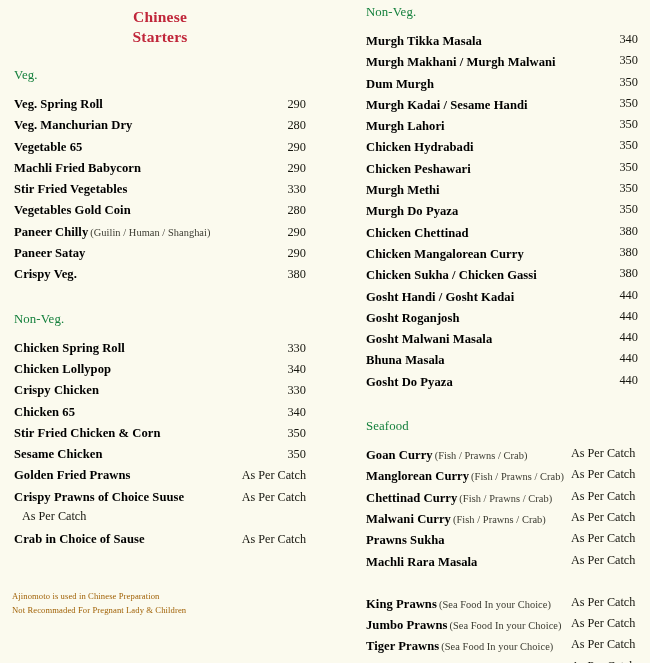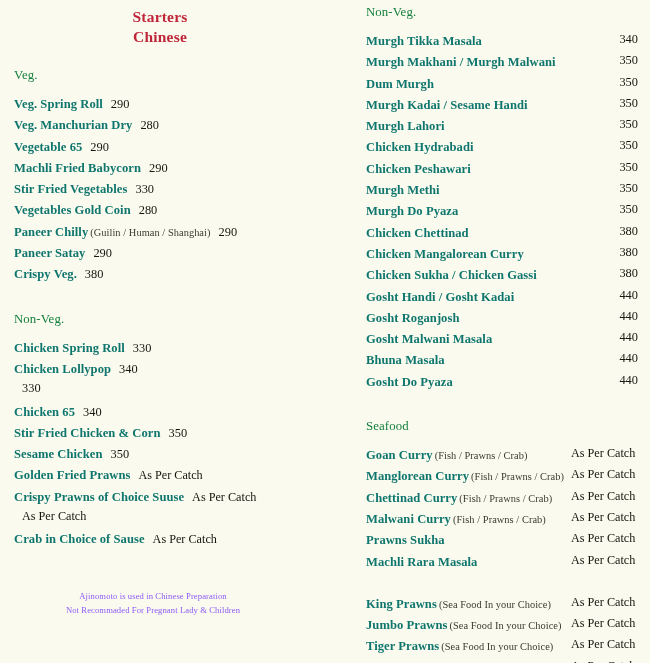--- a/index.html
+++ b/index.html
@@ -48,30 +48,30 @@
     letter-spacing: 0.1px;
     line-height: 15px;
     margin: 0;
   }
 
   
   .items { margin: 0; padding: 0; list-style: none; }
   .item {
     display: flex;
     align-items: baseline;
-    justify-content: flex-start;
+    justify-content: space-between;
     line-height: 21.3px;
     height: 21.3px;
     white-space: nowrap;
   }
   .item-name {
     font-size: 12.6px;
     font-weight: bold;
     letter-spacing: 0.05px;
-    color: #0f766e;
+    color: #000000;
   }
   .item-note {
     font-size: 10.4px;
     font-weight: normal;
     letter-spacing: 0.05px;
     color: #3b3b31;
     padding-left: 2px;
   }
   .item-price {
     font-size: 12.4px;
@@ -99,42 +99,41 @@
   }
 
   .spacer-lg { height: 28px; }
   .spacer-md { height: 21px; }
   .spacer-sm { height: 9px; }
   .spacer-xs { height: 5px; }
 
   
   .footer-note {
     position: absolute;
-    left: 0;
+    left: 12px;
     top: 589px;
     width: 306px;
-    text-align: center;
-    color: #8b5cf6;
+    color: #a16207;
   }
   .footer-note .fline {
     display: block;
     font-size: 8.6px;
     line-height: 14px;
     letter-spacing: 0.1px;
   }
 </style>
 </head>
 <body>
 
 <div class="page">
 
   <div class="col col-left">
     <div class="menu-title">
+      <span class="tline">Chinese</span>
       <span class="tline">Starters</span>
-      <span class="tline">Chinese</span>
     </div>
     <div class="spacer-md"></div>
     <div>
         <div class="section-head">Veg.</div>
         <div class="spacer-sm"></div>
         <ul class="items">
           <li class="item">
             <span class="item-name-wrap"><span class="item-name">Veg. Spring Roll</span></span>
             <span class="item-price num">290</span>
           </li>
@@ -177,20 +176,21 @@
         <ul class="items">
           <li class="item">
             <span class="item-name-wrap"><span class="item-name">Chicken Spring Roll</span></span>
             <span class="item-price num">330</span>
           </li>
           <li class="item">
             <span class="item-name-wrap"><span class="item-name">Chicken Lollypop</span></span>
             <span class="item-price num">340</span>
           </li>
           <li class="item">
+            <span class="item-name-wrap"><span class="item-name">Crispy Chicken</span></span>
             <span class="item-price num">330</span>
           </li>
           <li class="item">
             <span class="item-name-wrap"><span class="item-name">Chicken 65</span></span>
             <span class="item-price num">340</span>
           </li>
           <li class="item">
             <span class="item-name-wrap"><span class="item-name">Stir Fried Chicken &amp; Corn</span></span>
             <span class="item-price num">350</span>
           </li>

